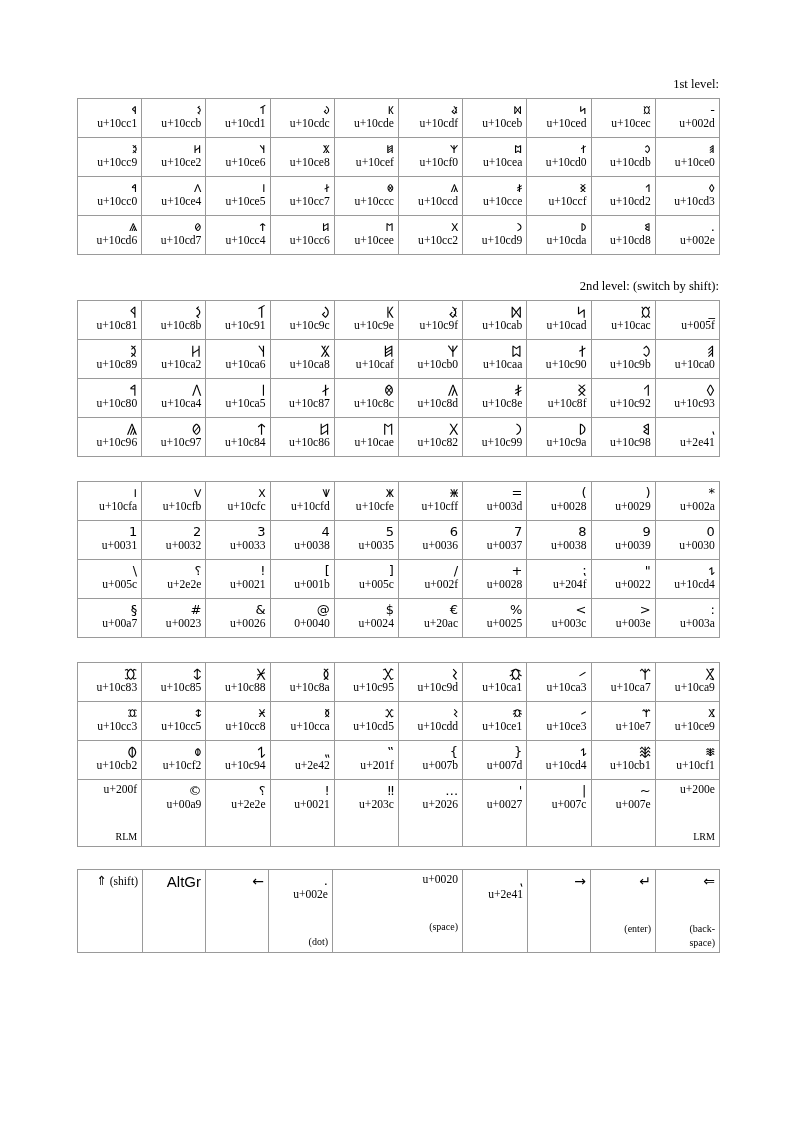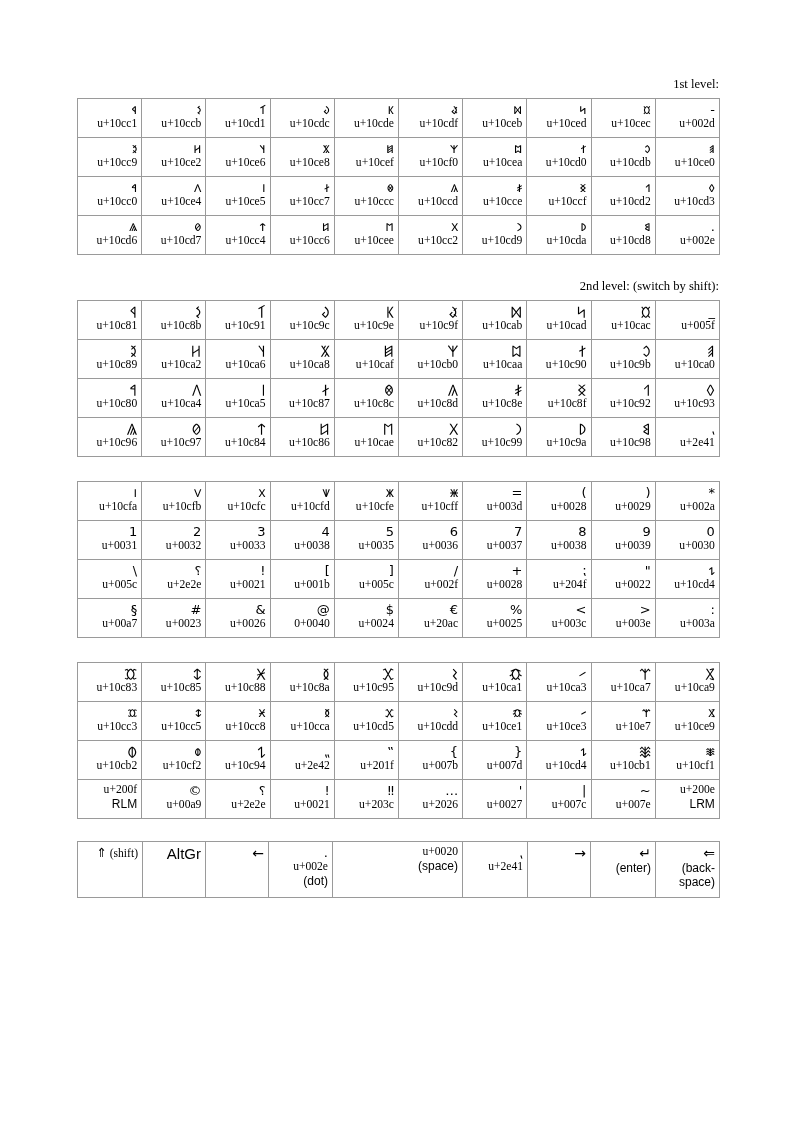--- a/index.html
+++ b/index.html
@@ -55,24 +55,25 @@
   }
   .code {
     display:block;
     font-family:"Liberation Serif","DejaVu Serif",serif;
     font-size:11.6px;
     line-height:14px;
     white-space:pre;
   }
   .sub {
     display:block;
-    font-family:Liberation Sans, sans-serif;
-    font-size:12px;
+    font-family:Liberation Serif, serif;
+    font-size:10px;
     line-height:14px;
     white-space:pre;
+    margin-top:33px;
   }
   
   table.kb.last { width:642px; }
   table.kb.last td { height:56px; vertical-align:top; }
   table.kb.last td.c0 { width:65px; }
   table.kb.last td.c1 { width:63px; }
   table.kb.last td.c2 { width:63px; }
   table.kb.last td.c3 { width:64px; }
   table.kb.last td.c4 { width:130px; }
   table.kb.last td.c5 { width:65px; }

